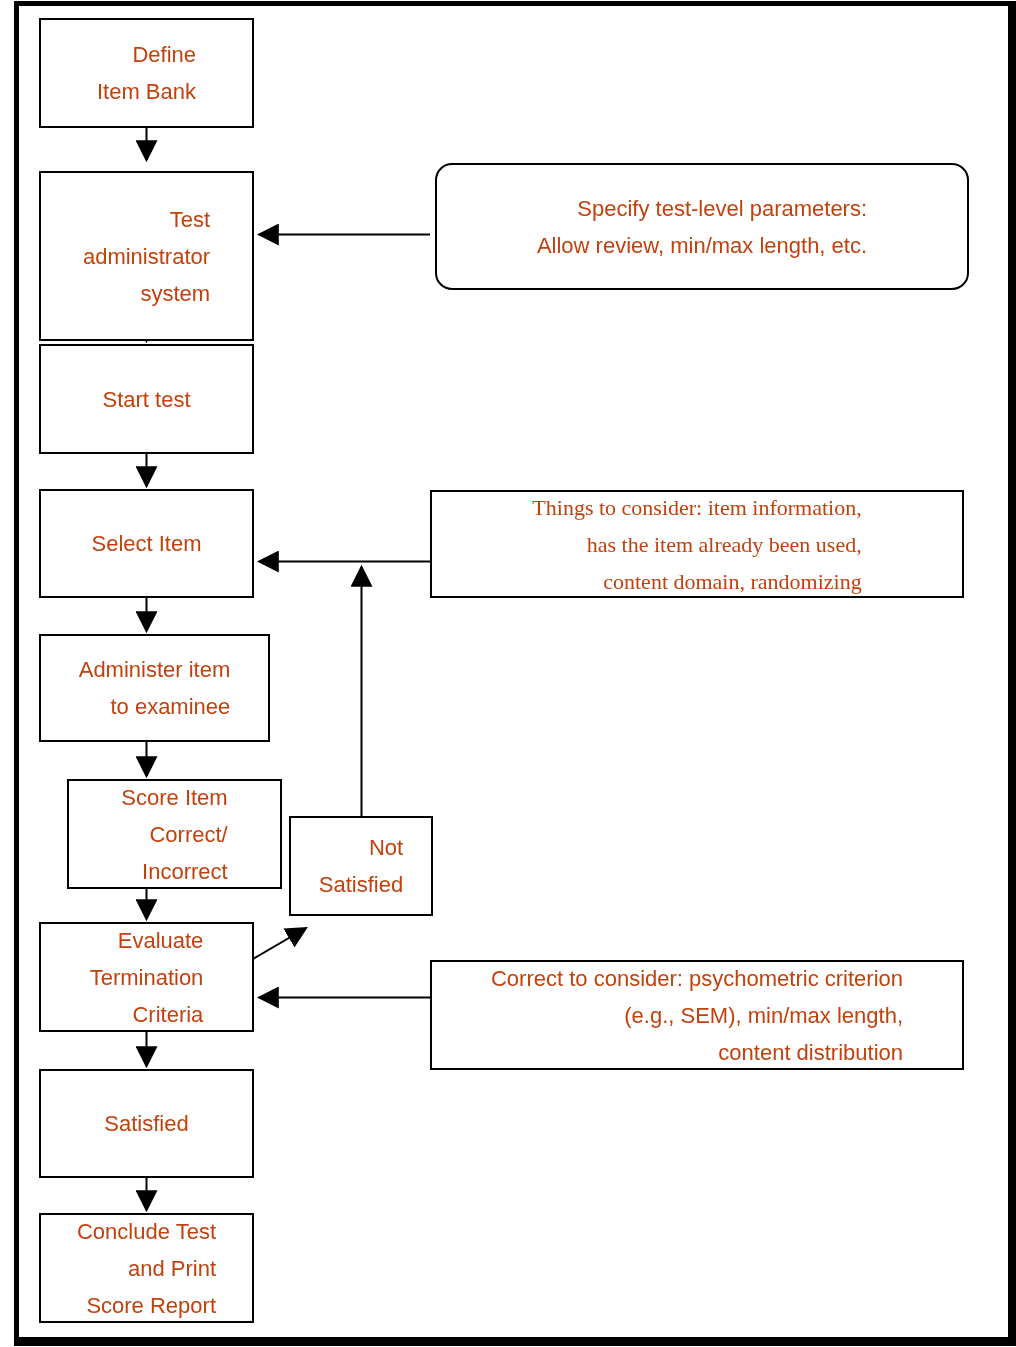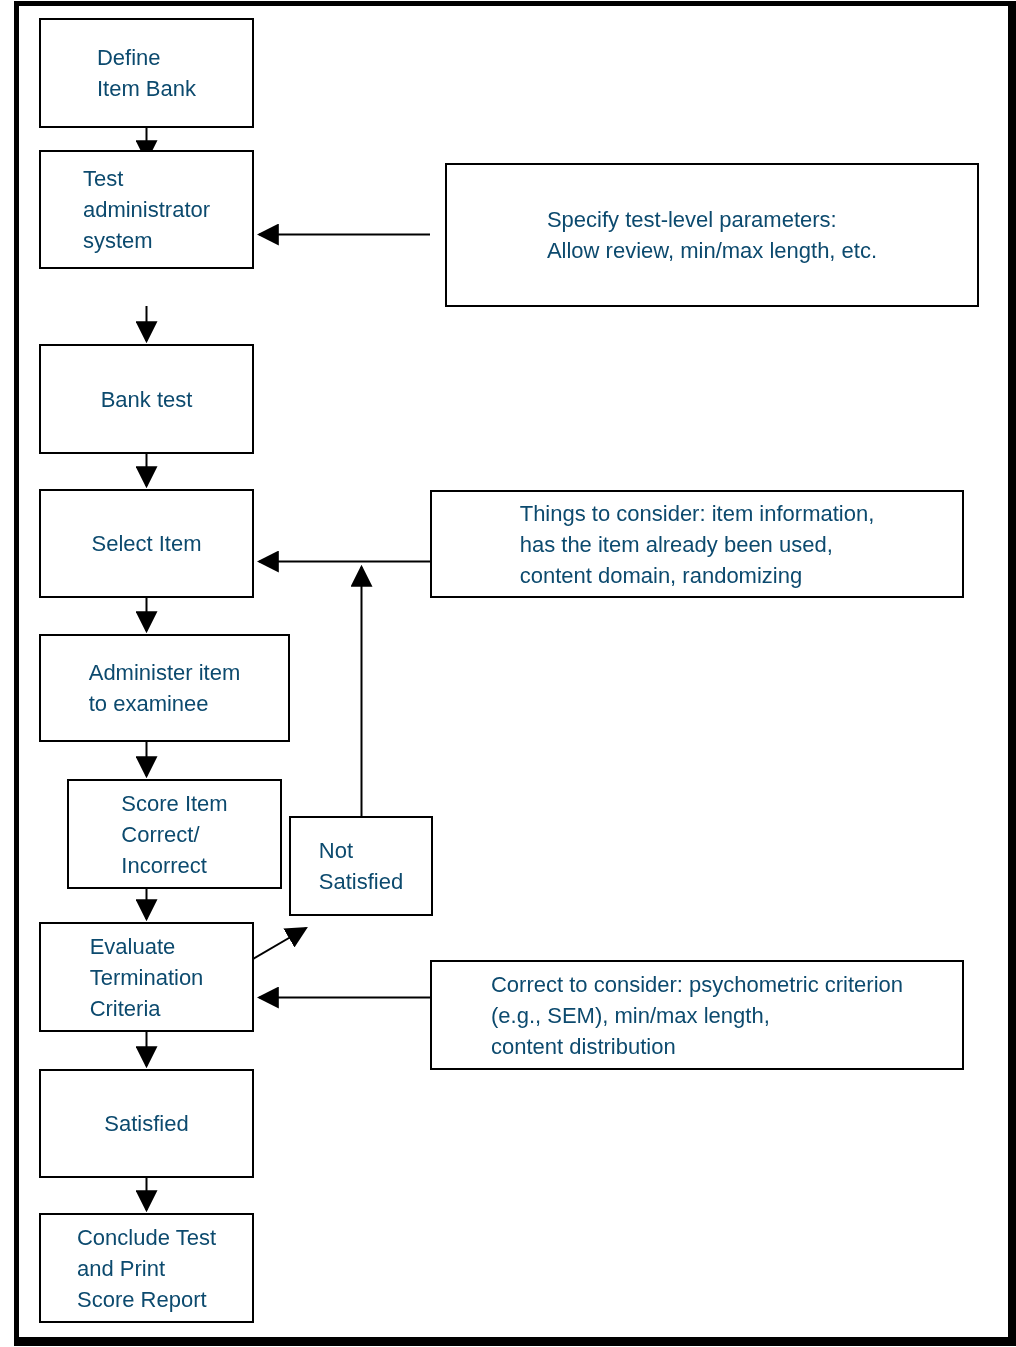--- a/index.html
+++ b/index.html
@@ -37,41 +37,41 @@
     pointer-events: none;
   }
   .node {
     position: absolute;
     box-sizing: border-box;
     border: 2px solid #000000;
     background: #ffffff;
     display: flex;
     align-items: center;
     justify-content: center;
-    text-align: left;
+    text-align: right;
     white-space: pre-line;
-    color: #0c4a6e;
+    color: #c2410c;
     font-size: 22px;
-    line-height: 31px;
+    line-height: 37px;
   }
   
   .step0 { left: 39px; top: 18px;   width: 215px; height: 110px; }
-  .step1 { left: 39px; top: 150px;  width: 215px; height: 119px; }
+  .step1 { left: 39px; top: 171px;  width: 215px; height: 170px; }
   .step2 { left: 39px; top: 344px;  width: 215px; height: 110px; }
   .step3 { left: 39px; top: 489px;  width: 215px; height: 109px; }
-  .step4 { left: 39px; top: 634px;  width: 251px; height: 108px; }
+  .step4 { left: 39px; top: 634px;  width: 231px; height: 108px; }
   .step5 { left: 39px; top: 779px;  width: 215px; height: 110px; margin-left: 28px; }
   .step6 { left: 39px; top: 922px;  width: 215px; height: 110px; }
   .step7 { left: 39px; top: 1069px; width: 215px; height: 109px; }
   .step8 { left: 39px; top: 1213px; width: 215px; height: 110px; }
   
   .branch { left: 289px; top: 816px; width: 144px; height: 100px; }
   
-  .note0 { left: 445px; top: 163px; width: 534px; height: 144px; }
-  .note1 { left: 430px; top: 490px; width: 534px; height: 108px; }
+  .note0 { left: 435px; top: 163px; width: 534px; height: 127px; border-radius: 17px; }
+  .note1 { left: 430px; top: 490px; width: 534px; height: 108px; font-family: Liberation Serif, serif; }
   .note2 { left: 430px; top: 960px; width: 534px; height: 110px; }
 </style>
 </head>
 <body>
 
 <div class="stage">
 
   <div class="frame"></div>
 
   <svg class="connectors" width="1016" height="1347" viewBox="0 0 1016 1347">
@@ -97,21 +97,21 @@
       <line x1="361.5" y1="816" x2="361.5" y2="567" marker-end="url(#arrow)"></line>
       <line x1="253" y1="959" x2="306" y2="928" marker-end="url(#arrow)"></line>
     </g>
   </svg>
 
   <div class="node step0">Define
 Item Bank</div>
   <div class="node step1">Test
 administrator
 system</div>
-  <div class="node step2">Bank test</div>
+  <div class="node step2">Start test</div>
   <div class="node step3">Select Item</div>
   <div class="node step4">Administer item
 to examinee</div>
   <div class="node step5">Score Item
 Correct/
 Incorrect</div>
   <div class="node step6">Evaluate
 Termination
 Criteria</div>
   <div class="node step7">Satisfied</div>

